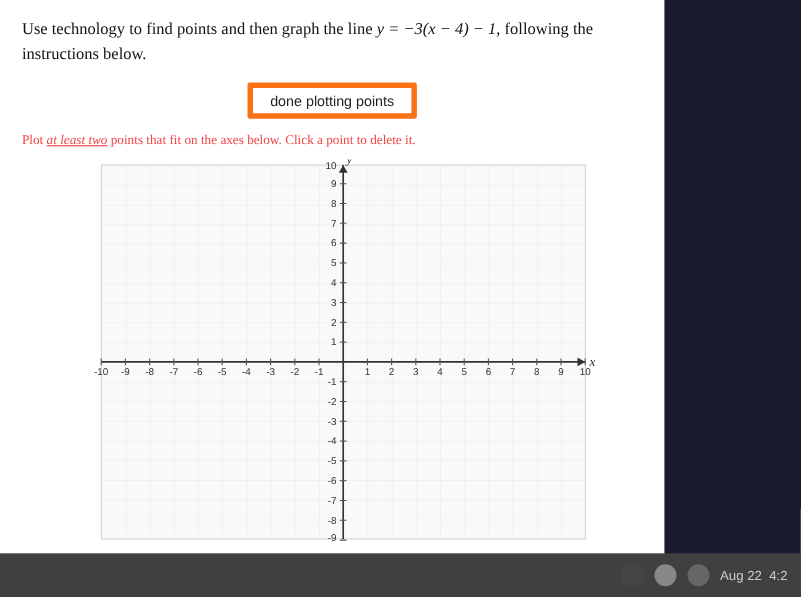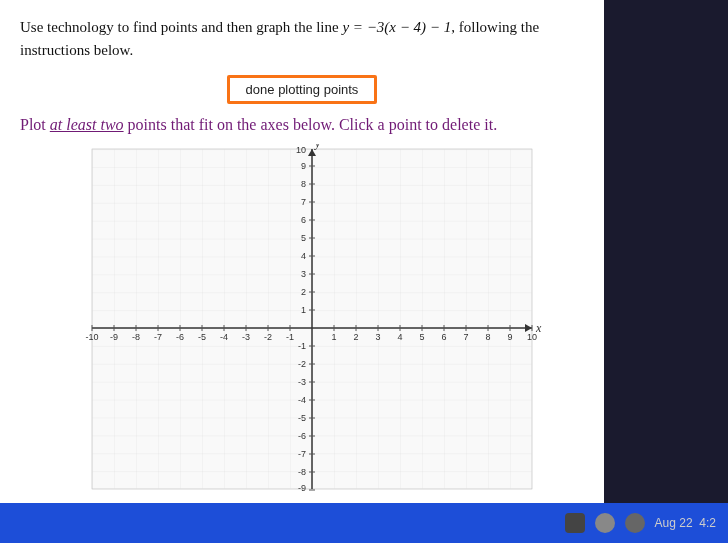--- a/index.html
+++ b/index.html
@@ -32,32 +32,32 @@
       font-style: italic;
     }
 
     .button-row {
       display: flex;
       justify-content: center;
       margin-bottom: 12px;
     }
 
     .done-button {
-      border: 3px solid #f97316;
+      border: 5px solid #f97316;
       background: #fff;
       padding: 4px 16px;
       font-size: 13px;
       cursor: pointer;
       color: #222;
       border-radius: 2px;
     }
 
     .plot-instruction {
-      font-size: 16px;
-      color: #701a75;
+      font-size: 12px;
+      color: #ef4444;
       margin-bottom: 10px;
     }
 
     .plot-instruction em {
       font-style: italic;
       text-decoration: underline;
     }
 
     .graph-container {
       display: flex;
@@ -69,21 +69,21 @@
     .graph-svg {
       display: block;
     }
 
     .taskbar {
       position: absolute;
       bottom: 0;
       left: 0;
       width: 728px;
       height: 40px;
-      background: #1d4ed8;
+      background: #404040;
       display: flex;
       align-items: center;
       justify-content: flex-end;
       padding-right: 12px;
       gap: 10px;
     }
 
     .taskbar-icon {
       width: 22px;
       height: 22px;

